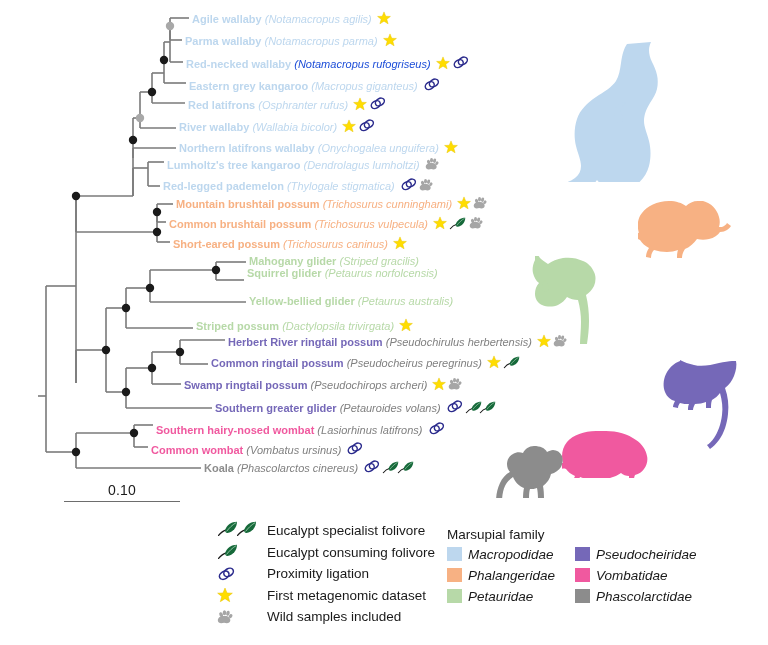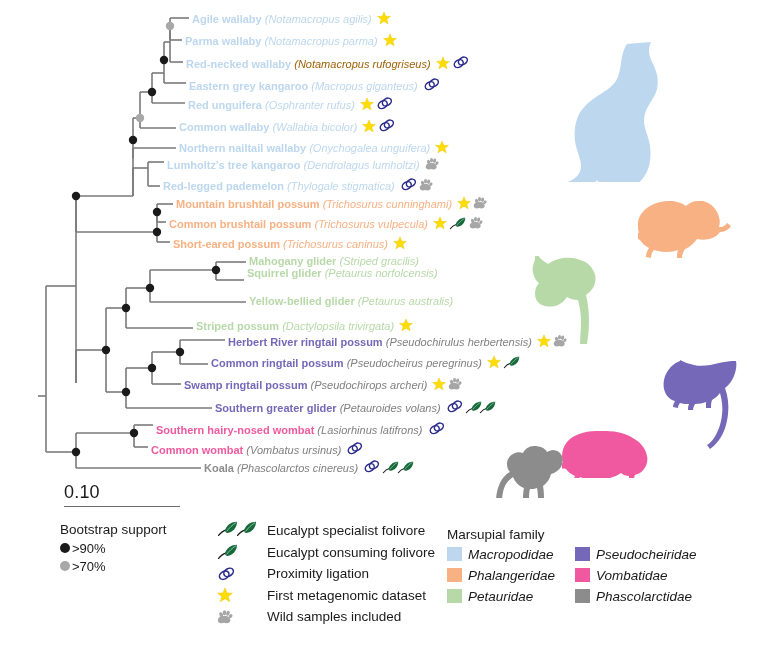--- a/index.html
+++ b/index.html
@@ -28,21 +28,21 @@
   .taxon .icons{margin-left:3px;}
 
   
   .ic{display:inline-block;vertical-align:-2px;margin-left:2px;}
   .ic svg{display:block;}
 
   
   #scalebar{position:absolute;z-index:3;}
   #scalebar .sline{height:0;border-top:1.6px solid #6d6d6d;width:116px;}
   #scalebar .slabel{
-    font-size:18px;color:#1a1a1a;text-align:left;width:116px;
+    font-size:14px;color:#1a1a1a;text-align:center;width:116px;
     margin-bottom:3px;letter-spacing:.2px;
   }
 
   
   .legend{position:absolute;z-index:3;font-size:13px;color:#1a1a1a;}
   #boot-legend{left:60px;top:522px;}
   #boot-legend .ttl{font-size:13.5px;margin-bottom:2px;}
   #boot-legend .row{display:flex;align-items:center;height:18px;}
   #boot-legend .dot{width:10px;height:10px;border-radius:50%;margin-right:2px;}
   #boot-legend .dot.d90{background:#1a1a1a;}
@@ -245,43 +245,43 @@
     </svg>
   </div>
 
   <div id="taxa-layer">
       <div class="taxon" style="left: 192px; top: 11px; color: rgb(189, 215, 238);"><span class="common">Agile wallaby</span> <span class="sci" style="color:#bdd7ee">(Notamacropus agilis)</span><span class="icons"><span class="ic"><svg width="14" height="14" viewBox="0 0 24 24">
               <path d="M12 1.6 L15 9 L23 9.3 L16.8 14.2 L19 22 L12 17.5 L5 22 L7.2 14.2 L1 9.3 L9 9 Z" fill="#ffdd00" stroke="#e8c400" stroke-width="0.8"></path>
             </svg></span></span></div>
       <div class="taxon" style="left: 185px; top: 33px; color: rgb(189, 215, 238);"><span class="common">Parma wallaby</span> <span class="sci" style="color:#bdd7ee">(Notamacropus parma)</span><span class="icons"><span class="ic"><svg width="14" height="14" viewBox="0 0 24 24">
               <path d="M12 1.6 L15 9 L23 9.3 L16.8 14.2 L19 22 L12 17.5 L5 22 L7.2 14.2 L1 9.3 L9 9 Z" fill="#ffdd00" stroke="#e8c400" stroke-width="0.8"></path>
             </svg></span></span></div>
-      <div class="taxon" style="left: 186px; top: 55px; color: rgb(189, 215, 238);"><span class="common">Red-necked wallaby</span> <span class="sci" style="color:#a16207">(Notamacropus rufogriseus)</span><span class="icons"><span class="ic"><svg width="14" height="14" viewBox="0 0 24 24">
+      <div class="taxon" style="left: 186px; top: 55px; color: rgb(189, 215, 238);"><span class="common">Red-necked wallaby</span> <span class="sci" style="color:#1d4ed8">(Notamacropus rufogriseus)</span><span class="icons"><span class="ic"><svg width="14" height="14" viewBox="0 0 24 24">
               <path d="M12 1.6 L15 9 L23 9.3 L16.8 14.2 L19 22 L12 17.5 L5 22 L7.2 14.2 L1 9.3 L9 9 Z" fill="#ffdd00" stroke="#e8c400" stroke-width="0.8"></path>
             </svg></span><span class="ic"><svg width="17.25" height="15" viewBox="0 0 23 20">
               <ellipse cx="9" cy="11.5" rx="6.4" ry="4.6" transform="rotate(-32 9 11.5)" fill="none" stroke="#2a2a8c" stroke-width="2"></ellipse>
               <ellipse cx="14.5" cy="8" rx="6.4" ry="4.6" transform="rotate(-32 14.5 8)" fill="none" stroke="#2a2a8c" stroke-width="2"></ellipse>
             </svg></span></span></div>
       <div class="taxon" style="left: 189px; top: 77px; color: rgb(189, 215, 238);"><span class="common">Eastern grey kangaroo</span> <span class="sci" style="color:#bdd7ee">(Macropus giganteus)</span><span class="icons"><span class="ic"><svg width="17.25" height="15" viewBox="0 0 23 20">
               <ellipse cx="9" cy="11.5" rx="6.4" ry="4.6" transform="rotate(-32 9 11.5)" fill="none" stroke="#2a2a8c" stroke-width="2"></ellipse>
               <ellipse cx="14.5" cy="8" rx="6.4" ry="4.6" transform="rotate(-32 14.5 8)" fill="none" stroke="#2a2a8c" stroke-width="2"></ellipse>
             </svg></span></span></div>
-      <div class="taxon" style="left: 188px; top: 96px; color: rgb(189, 215, 238);"><span class="common">Red unguifera</span> <span class="sci" style="color:#bdd7ee">(Osphranter rufus)</span><span class="icons"><span class="ic"><svg width="14" height="14" viewBox="0 0 24 24">
+      <div class="taxon" style="left: 188px; top: 96px; color: rgb(189, 215, 238);"><span class="common">Red latifrons</span> <span class="sci" style="color:#bdd7ee">(Osphranter rufus)</span><span class="icons"><span class="ic"><svg width="14" height="14" viewBox="0 0 24 24">
               <path d="M12 1.6 L15 9 L23 9.3 L16.8 14.2 L19 22 L12 17.5 L5 22 L7.2 14.2 L1 9.3 L9 9 Z" fill="#ffdd00" stroke="#e8c400" stroke-width="0.8"></path>
             </svg></span><span class="ic"><svg width="17.25" height="15" viewBox="0 0 23 20">
               <ellipse cx="9" cy="11.5" rx="6.4" ry="4.6" transform="rotate(-32 9 11.5)" fill="none" stroke="#2a2a8c" stroke-width="2"></ellipse>
               <ellipse cx="14.5" cy="8" rx="6.4" ry="4.6" transform="rotate(-32 14.5 8)" fill="none" stroke="#2a2a8c" stroke-width="2"></ellipse>
             </svg></span></span></div>
-      <div class="taxon" style="left: 179px; top: 118px; color: rgb(189, 215, 238);"><span class="common">Common wallaby</span> <span class="sci" style="color:#bdd7ee">(Wallabia bicolor)</span><span class="icons"><span class="ic"><svg width="14" height="14" viewBox="0 0 24 24">
+      <div class="taxon" style="left: 179px; top: 118px; color: rgb(189, 215, 238);"><span class="common">River wallaby</span> <span class="sci" style="color:#bdd7ee">(Wallabia bicolor)</span><span class="icons"><span class="ic"><svg width="14" height="14" viewBox="0 0 24 24">
               <path d="M12 1.6 L15 9 L23 9.3 L16.8 14.2 L19 22 L12 17.5 L5 22 L7.2 14.2 L1 9.3 L9 9 Z" fill="#ffdd00" stroke="#e8c400" stroke-width="0.8"></path>
             </svg></span><span class="ic"><svg width="17.25" height="15" viewBox="0 0 23 20">
               <ellipse cx="9" cy="11.5" rx="6.4" ry="4.6" transform="rotate(-32 9 11.5)" fill="none" stroke="#2a2a8c" stroke-width="2"></ellipse>
               <ellipse cx="14.5" cy="8" rx="6.4" ry="4.6" transform="rotate(-32 14.5 8)" fill="none" stroke="#2a2a8c" stroke-width="2"></ellipse>
             </svg></span></span></div>
-      <div class="taxon" style="left: 179px; top: 140px; color: rgb(189, 215, 238);"><span class="common">Northern nailtail wallaby</span> <span class="sci" style="color:#bdd7ee">(Onychogalea unguifera)</span><span class="icons"><span class="ic"><svg width="14" height="14" viewBox="0 0 24 24">
+      <div class="taxon" style="left: 179px; top: 140px; color: rgb(189, 215, 238);"><span class="common">Northern latifrons wallaby</span> <span class="sci" style="color:#bdd7ee">(Onychogalea unguifera)</span><span class="icons"><span class="ic"><svg width="14" height="14" viewBox="0 0 24 24">
               <path d="M12 1.6 L15 9 L23 9.3 L16.8 14.2 L19 22 L12 17.5 L5 22 L7.2 14.2 L1 9.3 L9 9 Z" fill="#ffdd00" stroke="#e8c400" stroke-width="0.8"></path>
             </svg></span></span></div>
       <div class="taxon" style="left: 167px; top: 157px; color: rgb(189, 215, 238);"><span class="common">Lumholtz's tree kangaroo</span> <span class="sci" style="color:#bdd7ee">(Dendrolagus lumholtzi)</span><span class="icons"><span class="ic"><svg width="14" height="14" viewBox="0 0 24 24">
               <ellipse cx="6.2" cy="8.4" rx="2.7" ry="3.7" transform="rotate(-22 6.2 8.4)" fill="#a6a6a6"></ellipse>
               <ellipse cx="11.2" cy="5.6" rx="2.6" ry="3.9" fill="#a6a6a6"></ellipse>
               <ellipse cx="16.4" cy="6.4" rx="2.6" ry="3.8" transform="rotate(16 16.4 6.4)" fill="#a6a6a6"></ellipse>
               <ellipse cx="20.4" cy="10.6" rx="2.4" ry="3.2" transform="rotate(34 20.4 10.6)" fill="#a6a6a6"></ellipse>
               <path d="M12.6 10.4 c4.2 0 7.4 3 7.4 6.3 c0 3 -2.6 4.6 -5.4 4.6 c-1.6 0 -2.6 -0.6 -4 -0.6 c-1.5 0 -2.6 0.7 -4.2 0.7 c-2.8 0 -5.2 -1.7 -5.2 -4.5 c0 -3.5 3.4 -6.5 7.4 -6.5 z" fill="#a6a6a6"></path>
             </svg></span></span></div>
       <div class="taxon" style="left: 163px; top: 177px; color: rgb(189, 215, 238); text-align: center;"><span class="common">Red-legged pademelon</span> <span class="sci" style="color:#bdd7ee">(Thylogale stigmatica)</span><span class="icons"><span class="ic"><svg width="17.25" height="15" viewBox="0 0 23 20">
@@ -382,31 +382,20 @@
                 <path d="M10 12 C12 5 18 1 25 1 C25 8 20 14 13 15 C11.5 15.2 10.4 14 10 12 Z" fill="#16693a"></path>
                 <path d="M24 2 C19 5 15 9 12 13" stroke="#b9e0c4" stroke-width="0.9" fill="none"></path>
               </svg></span></span></span></div>
     </div>
 
   <div id="scalebar" style="left:64px;top:482px;">
     <div class="slabel">0.10</div>
     <div class="sline"></div>
   </div>
 
-  <div class="legend" id="boot-legend">
-    <div class="ttl">Bootstrap support</div>
-    <div class="row">
-      <span class="dot d90"></span>
-      <span>&gt;90%</span>
-    </div>
-    <div class="row">
-      <span class="dot d70"></span>
-      <span>&gt;70%</span>
-    </div>
-  </div>
 
   <div class="legend" id="symbol-legend">
       <div class="row">
         <span class="sym">
           <span class="ic"><span style="display:inline-block"><svg width="21.6" height="16" viewBox="0 0 27 20">
                 <path d="M2 18 C5 14 8 12 12 11" stroke="#1a1a1a" stroke-width="1.6" fill="none" stroke-linecap="round"></path>
                 <path d="M10 12 C12 5 18 1 25 1 C25 8 20 14 13 15 C11.5 15.2 10.4 14 10 12 Z" fill="#16693a"></path>
                 <path d="M24 2 C19 5 15 9 12 13" stroke="#b9e0c4" stroke-width="0.9" fill="none"></path>
               </svg></span><span style="display:inline-block;margin-left:-3px"><svg width="21.6" height="16" viewBox="0 0 27 20">
                 <path d="M2 18 C5 14 8 12 12 11" stroke="#1a1a1a" stroke-width="1.6" fill="none" stroke-linecap="round"></path>

